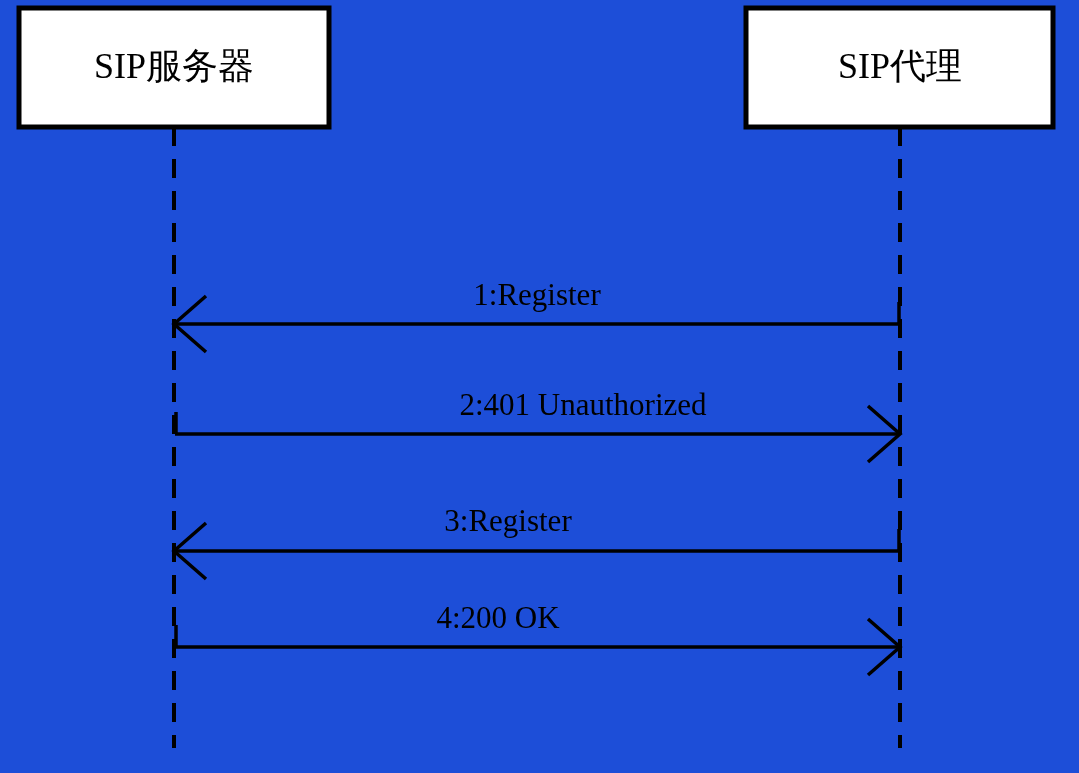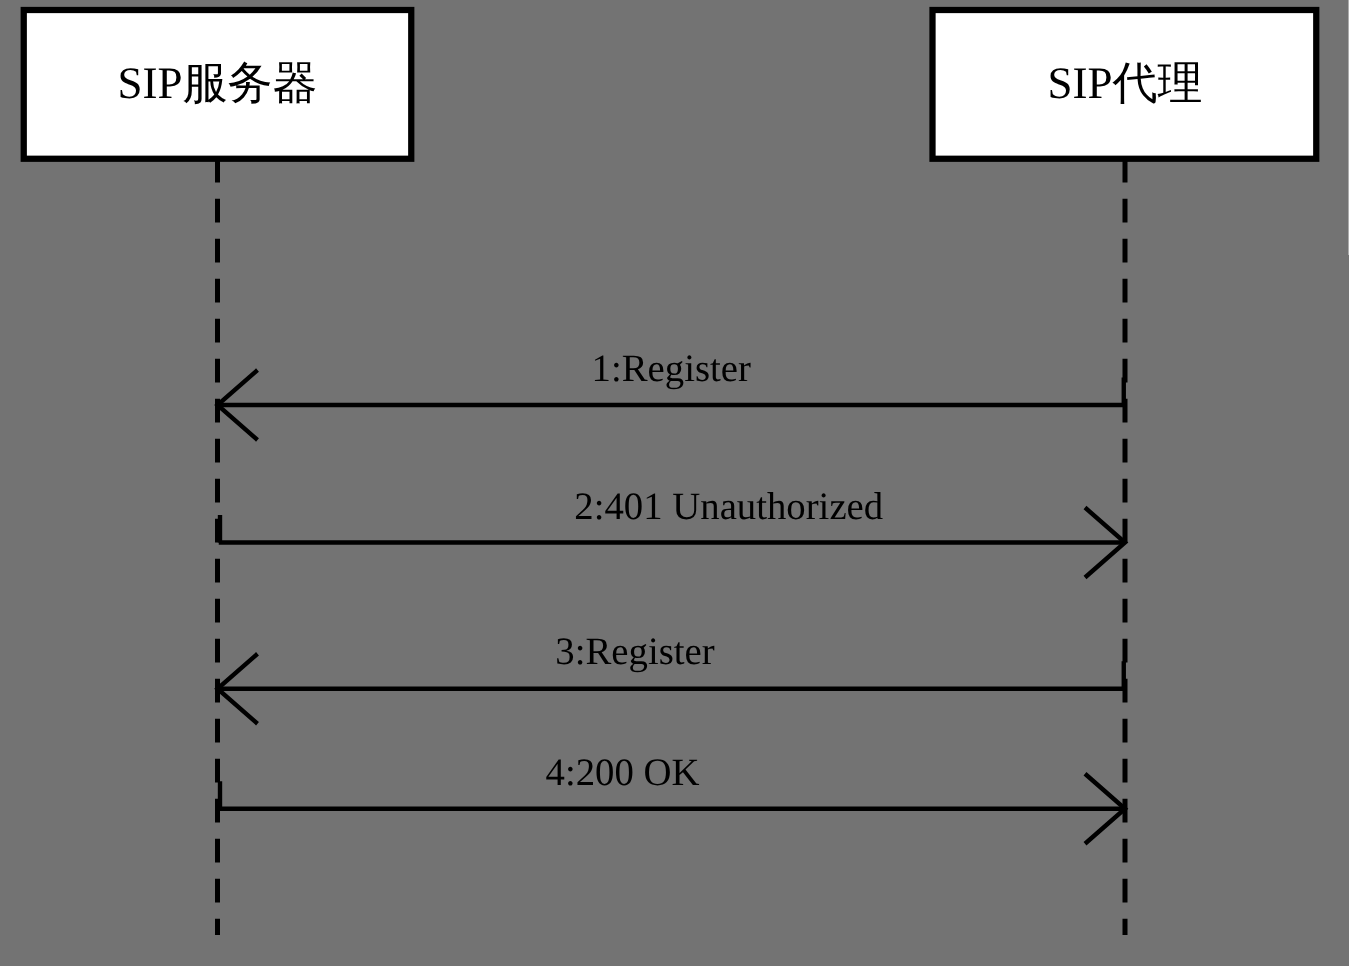--- a/index.html
+++ b/index.html
@@ -5,21 +5,21 @@
 <style>
   html, body {
     margin: 0;
     padding: 0;
     background: #ffffff;
   }
   #canvas {
     position: relative;
     width: 1079px;
     height: 773px;
-    background: #737373;
+    background: #1d4ed8;
     overflow: hidden;
     font-family: "Liberation Serif", "DejaVu Serif", serif;
   }
   #diagram-svg {
     position: absolute;
     top: 0;
     left: 0;
     width: 1079px;
     height: 773px;
     display: block;

